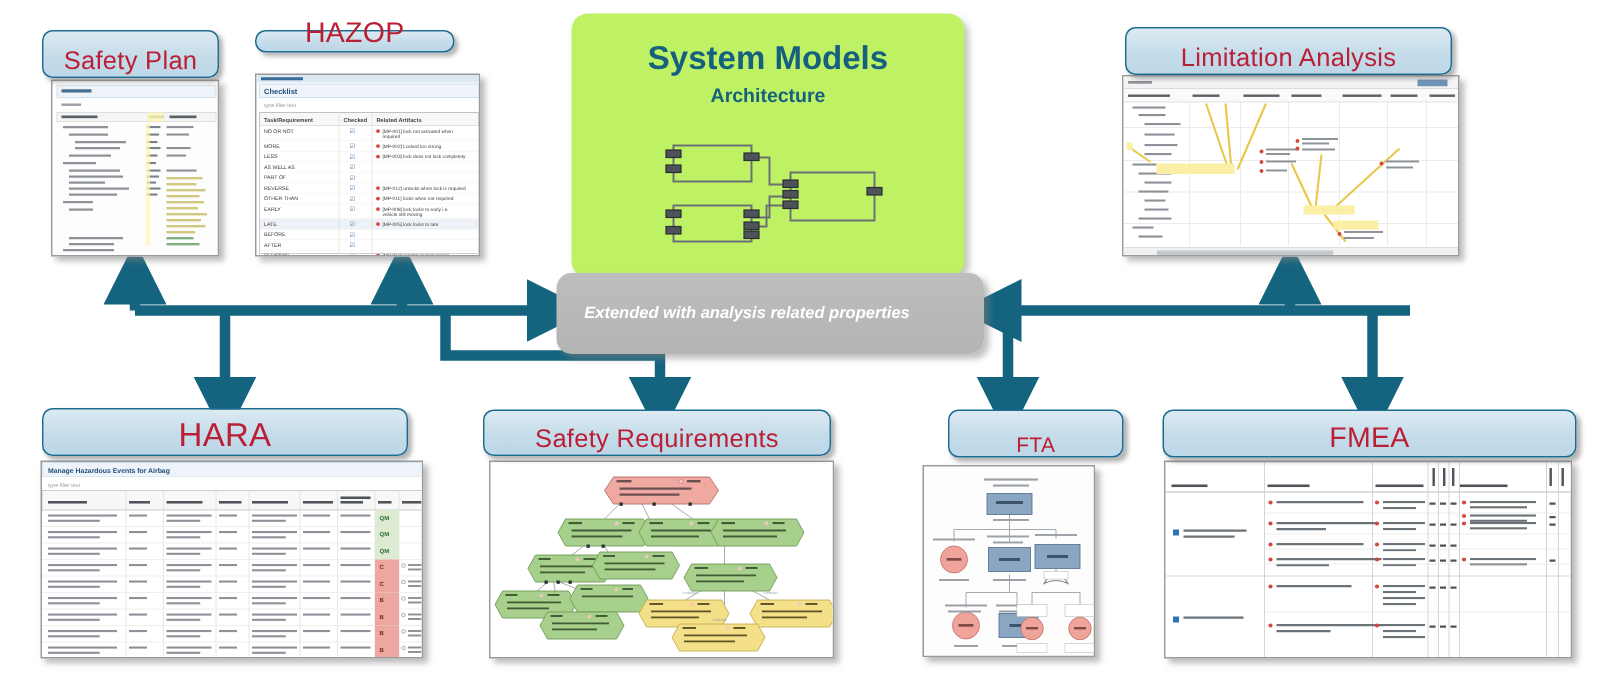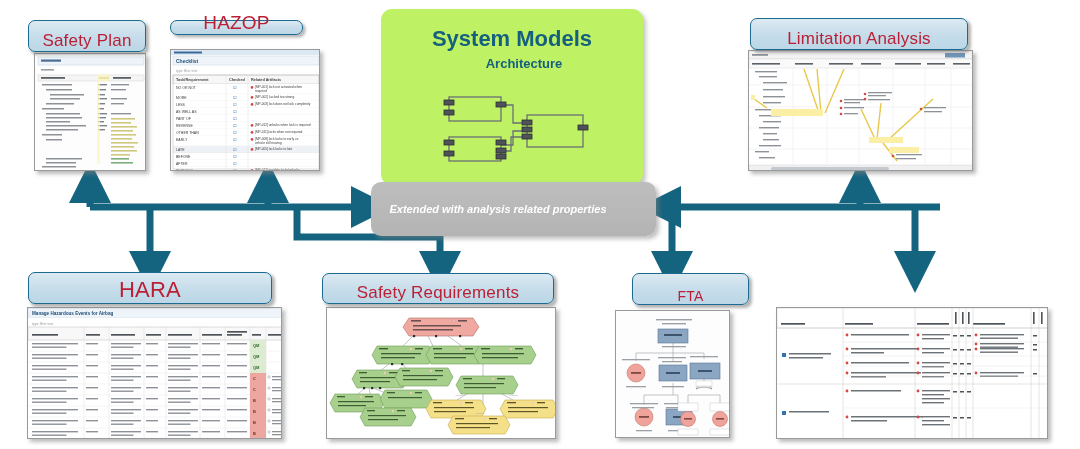--- a/index.html
+++ b/index.html
@@ -43,21 +43,21 @@
     background:#bef264;border-radius:11px;
     box-shadow:3px 3px 4px rgba(140,140,140,.5);
     z-index:4;
   }
   #sm-title{
     position:absolute;left:0;top:17px;width:100%;text-align:center;
     font-size:22px;font-weight:bold;color:#16607f;
   }
   #sm-sub{
     position:absolute;left:0;top:47px;width:100%;text-align:center;
-    font-size:13px;font-weight:bold;color:#16607f;margin-left:12px;
+    font-size:13px;font-weight:bold;color:#16607f;
   }
   #sm-arch{position:absolute;left:52px;top:82px;width:160px;height:80px;}
 
   
   #extbar{
     position:absolute;left:371px;top:182px;width:285px;height:54px;
     background:linear-gradient(180deg,#bdbdbd 0%,#b4b4b4 100%);
     border-radius:10px;
     box-shadow:3px 3px 4px rgba(130,130,130,.5);
     display:flex;align-items:center;justify-content:center;
@@ -813,20 +813,23 @@
       <rect x="68" y="107" width="8" height="1.6" fill="#7d4a44"></rect>
       <rect x="62" y="118" width="20" height="6" fill="#ffffff" stroke="#b9bec3" stroke-width="0.4"></rect>
 
       <rect x="94" y="92" width="20" height="8" fill="#ffffff" stroke="#b9bec3" stroke-width="0.4"></rect>
       <circle cx="104" cy="108" r="7.5" fill="#f0a39a" stroke="#c2756c" stroke-width="0.6"></circle>
       <rect x="100" y="107" width="8" height="1.6" fill="#7d4a44"></rect>
       <rect x="94" y="118" width="20" height="6" fill="#ffffff" stroke="#b9bec3" stroke-width="0.4"></rect>
     </svg>
   </div>
 
+  <div class="pill" style="left:775px;top:273px;width:276px;height:32px;font-size:19px;">
+    <span>FMEA</span>
+  </div>
   <div class="shot" style="left:776px;top:307px;width:272px;height:132px;">
     <svg viewBox="0 0 272 132" width="272" height="132">
       <rect x="0" y="0" width="272" height="132" fill="#ffffff"></rect>
       <rect x="0" y="0" width="272" height="20" fill="#ffffff" stroke="#c8c8c8" stroke-width="0.5"></rect>
       <g fill="#4d5359">
         <rect x="4" y="15" width="24" height="1.7"></rect>
         <rect x="68" y="15" width="28" height="1.7"></rect>
         <rect x="140" y="15" width="32" height="1.7"></rect>
         <rect x="196" y="15" width="32" height="1.7"></rect>
       </g>

